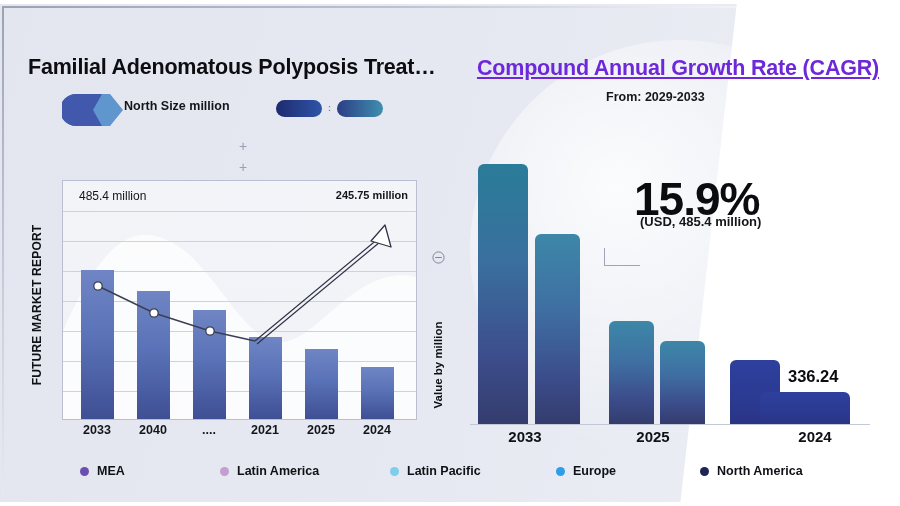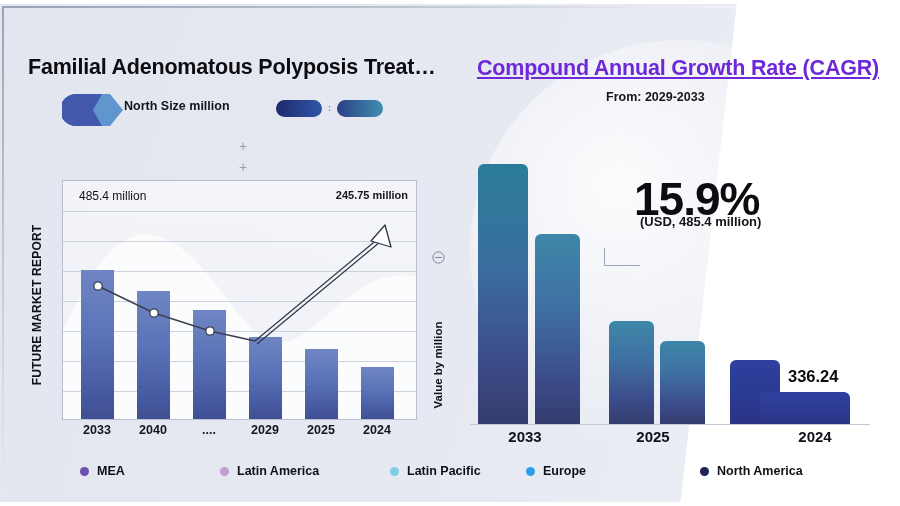--- a/index.html
+++ b/index.html
@@ -403,21 +403,21 @@
     </svg>
 
     <div class="lc-val-left">485.4 million</div>
     <div class="lc-val-right">245.75 million</div>
   </div>
 
   <div class="lc-xlabels">
     <div class="lc-xlabel" style="left:12px;">2033</div>
     <div class="lc-xlabel" style="left:68px;">2040</div>
     <div class="lc-xlabel" style="left:124px;">....</div>
-    <div class="lc-xlabel" style="left:180px;">2029</div>
+    <div class="lc-xlabel" style="left:180px;">2021</div>
     <div class="lc-xlabel" style="left:236px;">2025</div>
     <div class="lc-xlabel" style="left:292px;">2024</div>
   </div>
 
   <div class="minus-circle">
     <svg width="13" height="13" viewBox="0 0 13 13">
       <circle cx="6.5" cy="6.5" r="5.6" fill="none" stroke="#7f8698" stroke-width="1"></circle>
       <line x1="3.2" y1="6.5" x2="9.8" y2="6.5" stroke="#7f8698" stroke-width="1"></line>
     </svg>
   </div>
@@ -458,21 +458,21 @@
       <span class="legend-text">MEA</span>
     </div>
     <div class="legend-item" style="left:140px;">
       <span class="legend-dot" style="background:#c39ed2;"></span>
       <span class="legend-text">Latin America</span>
     </div>
     <div class="legend-item" style="left:310px;">
       <span class="legend-dot" style="background:#7ecdea;"></span>
       <span class="legend-text">Latin Pacific</span>
     </div>
-    <div class="legend-item" style="left:446px;">
+    <div class="legend-item" style="left:476px;">
       <span class="legend-dot" style="background:#2f9ee8;"></span>
       <span class="legend-text">Europe</span>
     </div>
     <div class="legend-item" style="left:620px;">
       <span class="legend-dot" style="background:#1d2555;"></span>
       <span class="legend-text">North America</span>
     </div>
   </div>
 
 </div>

